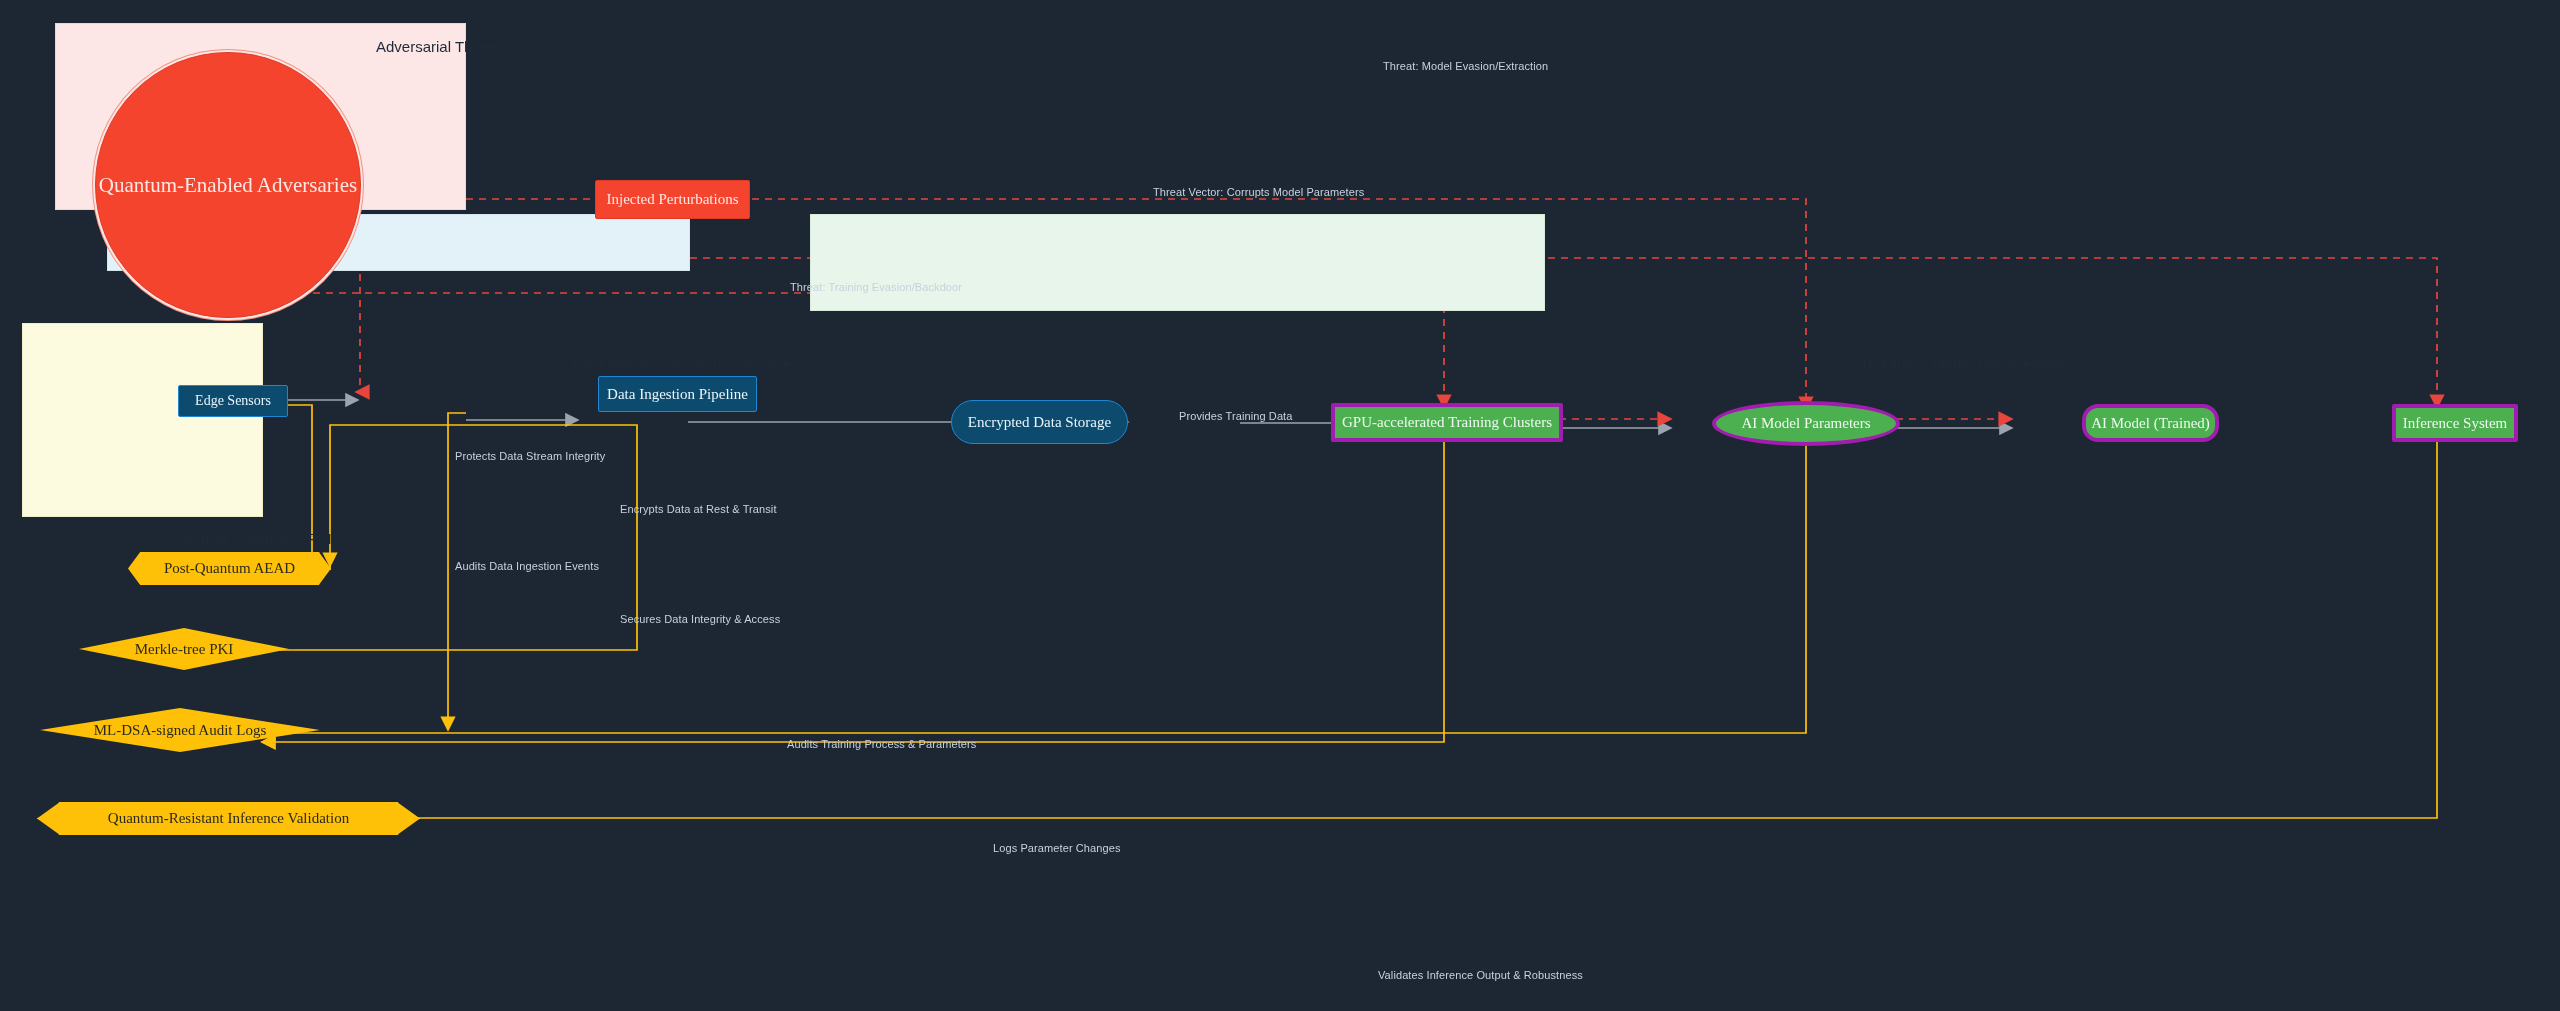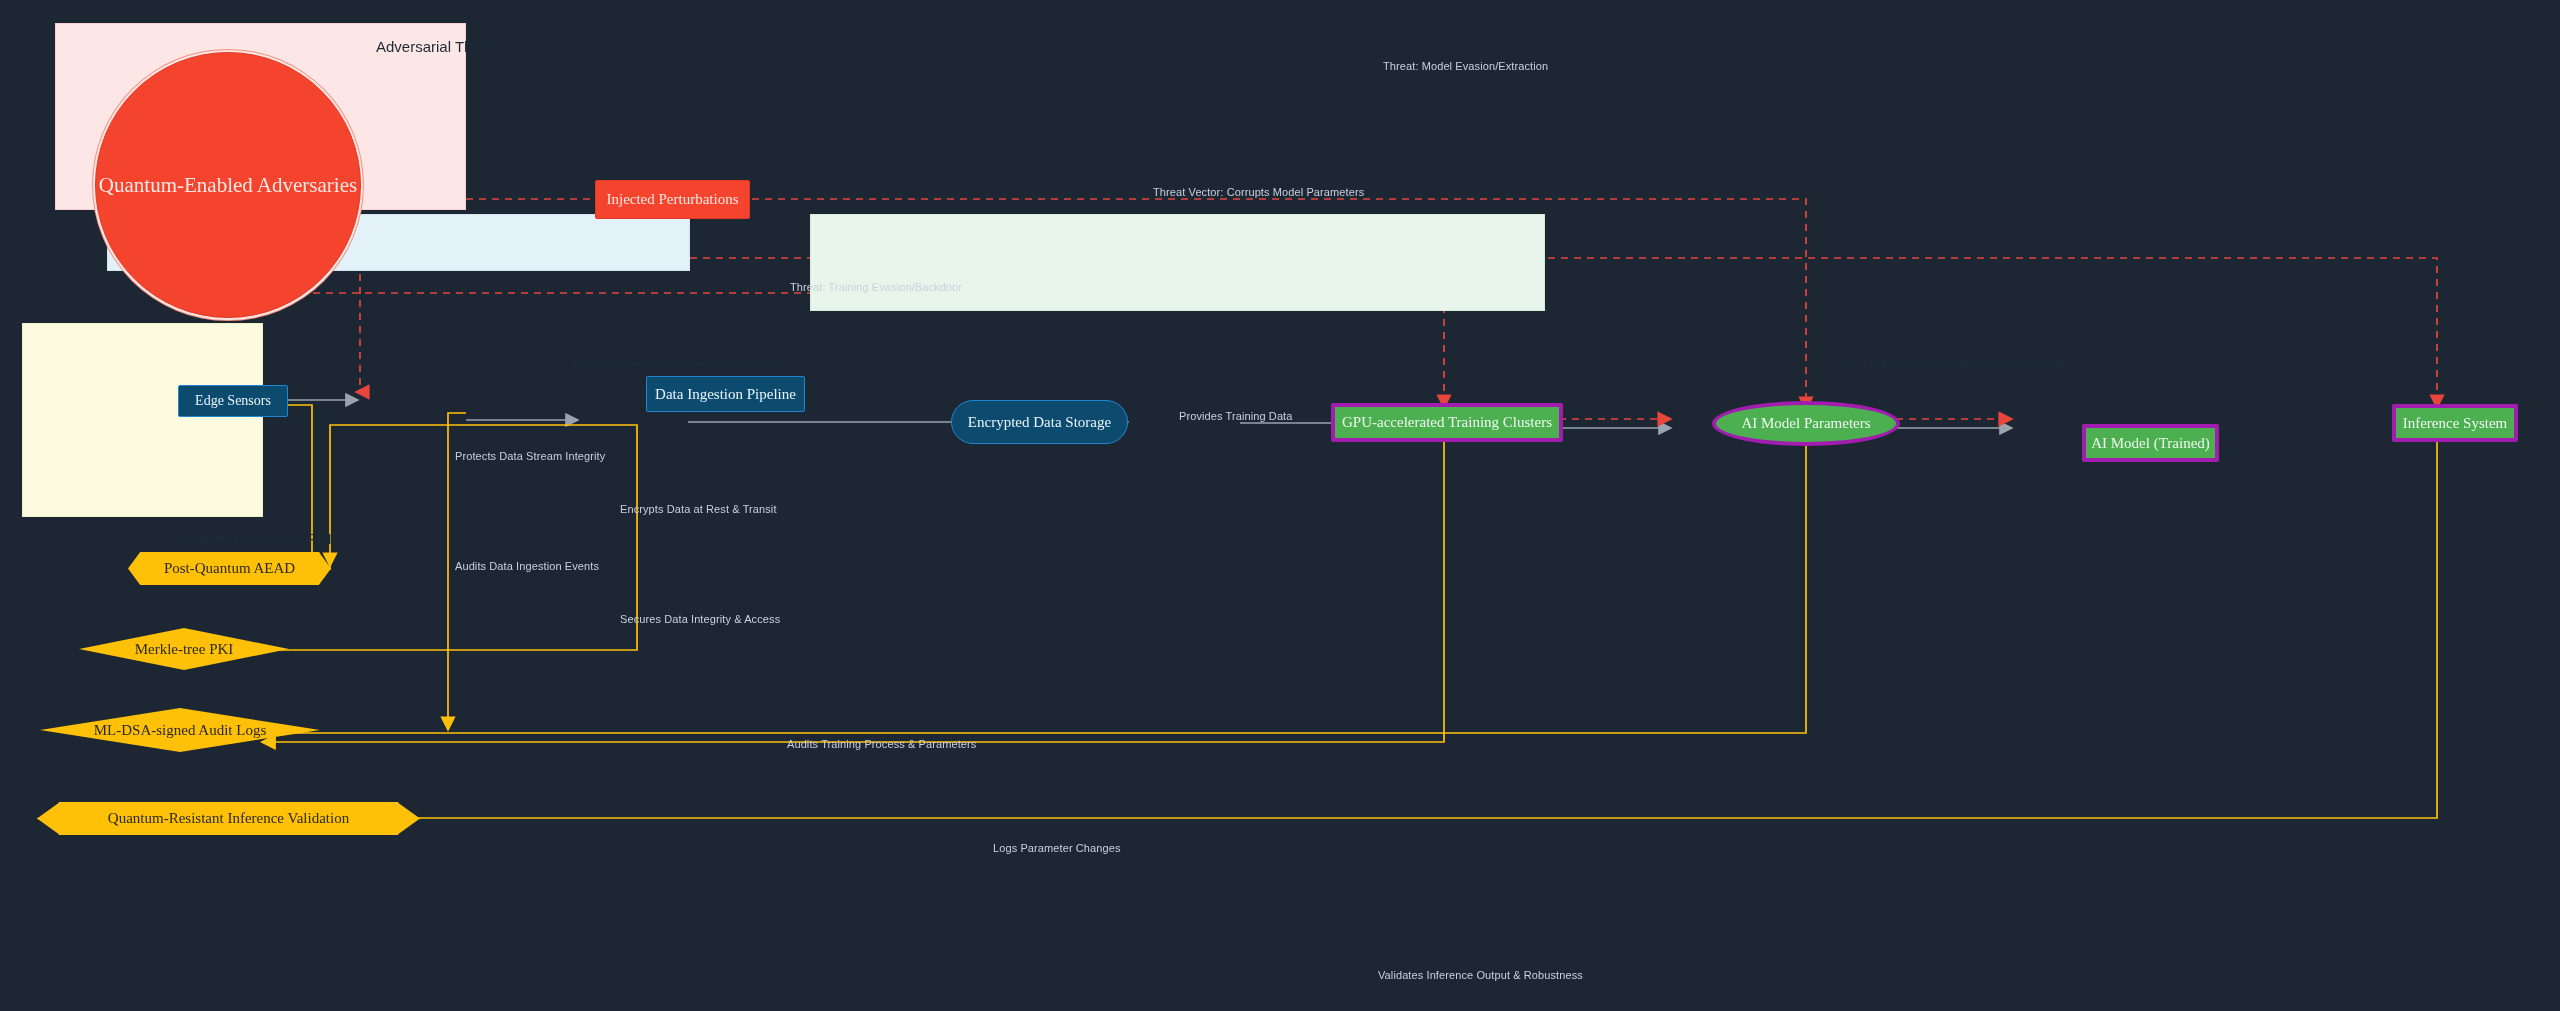--- a/index.html
+++ b/index.html
@@ -118,29 +118,29 @@
   <div class="subg-title t-ingest" style="left:572px;top:355px;">Data Ingestion &amp; Secure Storage</div>
   <div class="subg-title t-ai" style="left:1842px;top:355px;">AI Training &amp; Model Management</div>
   <div class="subg-title t-sec" style="left:175px;top:530px;">Security Controls &amp; PKI</div>
 
   <div class="node n-red circle" style="left:95px;top:52px;width:266px;height:266px;font-size:21px;">Quantum-Enabled Adversaries</div>
 
   <div class="node n-red rect" style="left:595px;top:180px;width:155px;height:39px;font-size:15px;">Injected Perturbations</div>
 
   <div class="node n-blue rect" style="left:178px;top:385px;width:110px;height:32px;font-size:14px;">Edge Sensors</div>
 
-  <div class="node n-blue rect" style="left:598px;top:376px;width:159px;height:36px;font-size:15px;margin-left:48px;">Data Ingestion Pipeline</div>
+  <div class="node n-blue rect" style="left:598px;top:376px;width:159px;height:36px;font-size:15px;">Data Ingestion Pipeline</div>
 
   <div class="node n-blue stadium" style="left:951px;top:400px;width:177px;height:44px;font-size:15px;">Encrypted Data Storage</div>
 
   <div class="node n-green rect" style="left:1331px;top:403px;width:232px;height:39px;font-size:15px;">GPU-accelerated Training Clusters</div>
 
   <div class="node n-green ellipse" style="left:1712px;top:401px;width:188px;height:45px;font-size:15px;">AI Model Parameters</div>
 
-  <div class="node n-green rect" style="left:2082px;top:424px;width:137px;height:38px;font-size:15px;">AI Model (Trained)</div>
+  <div class="node n-green rect" style="left:2082px;top:404px;width:137px;height:38px;font-size:15px;border-radius:16px;">AI Model (Trained)</div>
 
   <div class="node n-green rect" style="left:2392px;top:404px;width:126px;height:38px;font-size:15px;">Inference System</div>
 
   <div class="node n-yellow hexa" style="left:128px;top:552px;width:203px;height:33px;font-size:15px;">Post-Quantum AEAD</div>
 
   <div class="node n-yellow rhomb" style="left:79px;top:628px;width:210px;height:42px;font-size:15px;">Merkle-tree PKI</div>
 
   <div class="node n-yellow rhomb" style="left:40px;top:708px;width:280px;height:44px;font-size:15px;">ML-DSA-signed Audit Logs</div>
 
   <div class="node n-yellow hexa-d" style="left:37px;top:802px;width:383px;height:33px;font-size:15px;">Quantum-Resistant Inference Validation</div>

